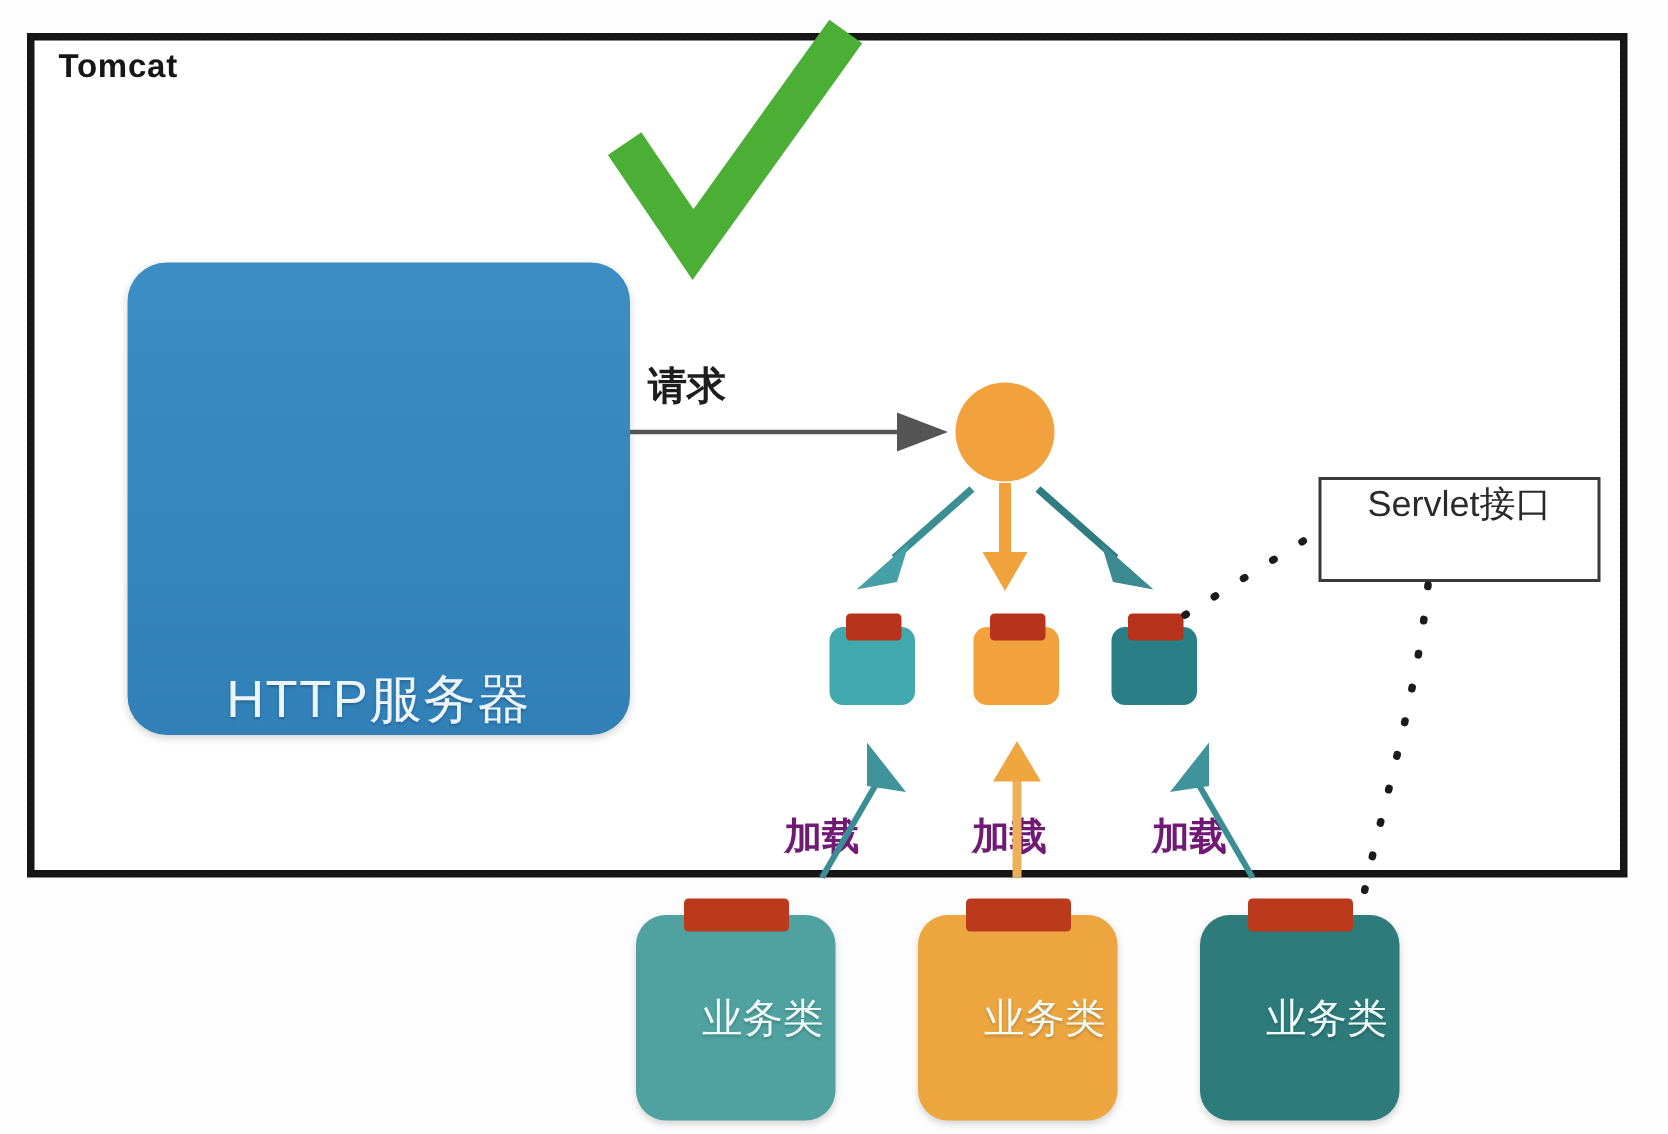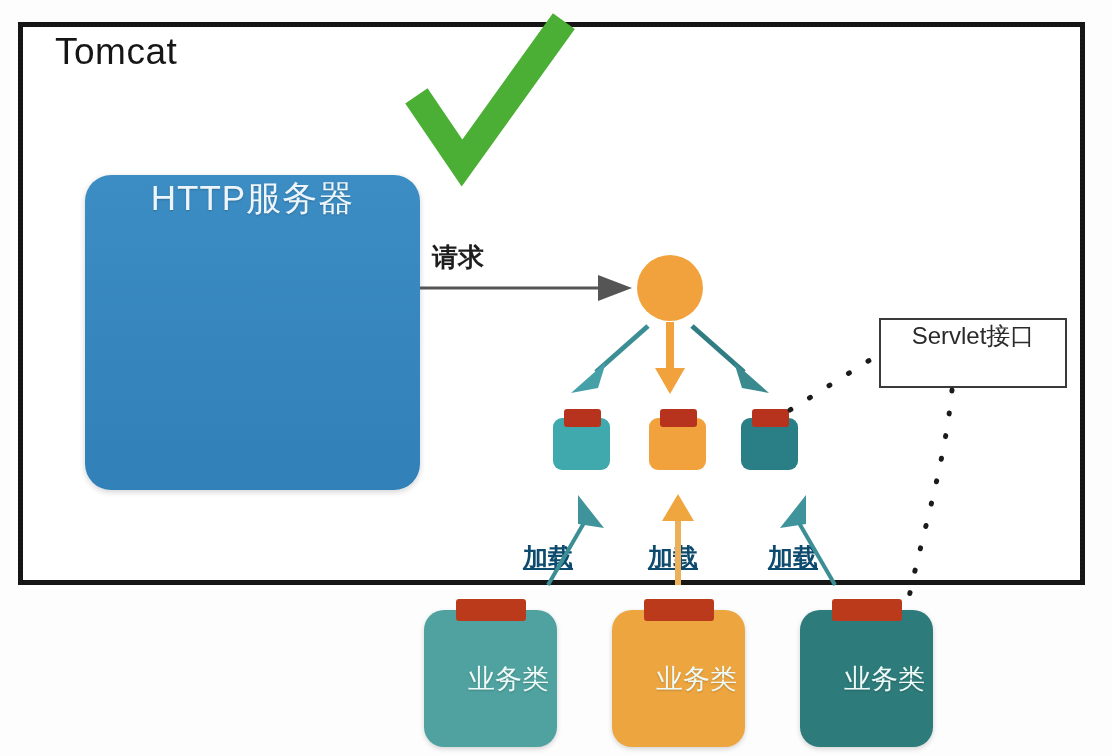--- a/index.html
+++ b/index.html
@@ -32,40 +32,40 @@
   .tomcat-frame::after {
     content: "";
     position: absolute;
     left: -3px; top: -3px; right: -3px; bottom: -3px;
     border: 2px dotted #1a1a1a;
     pointer-events: none;
     opacity: .85;
   }
   .tomcat-title {
     position: absolute;
-    left: 55px;
+    left: 39px;
     top: 31px;
-    font-size: 37px;
-    font-weight: normal;
+    font-size: 22px;
+    font-weight: bold;
     color: #161616;
     letter-spacing: .5px;
   }
 
   
   .http-box {
     position: absolute;
     left: 85px;
     top: 175px;
     width: 335px;
     height: 315px;
     background: linear-gradient(180deg,#3c8dc4 0%, #3180b8 100%);
     border-radius: 26px;
     box-shadow: 0 2px 6px rgba(0,0,0,.18);
     display: flex;
-    align-items: flex-start;
+    align-items: flex-end;
     justify-content: center;
   }
   .http-box .label {
     color: #ecf5fb;
     font-size: 35px;
     letter-spacing: 1px;
     text-shadow: 0 1px 2px rgba(0,0,0,.22);
   }
 
   
@@ -146,22 +146,21 @@
     top: 240px;
     font-size: 26px;
     font-weight: bold;
     color: #1d1d1d;
   }
   .load-label {
     position: absolute;
     top: 541px;
     font-size: 25px;
     font-weight: bold;
-    color: #0c4a6e;
-    text-decoration: underline;
+    color: #701a75;
   }
   .ll-1 { left: 523px; }
   .ll-2 { left: 648px; }
   .ll-3 { left: 768px; }
 
   
   .biz-box {
     position: absolute;
     width: 133px;
     height: 137px;

